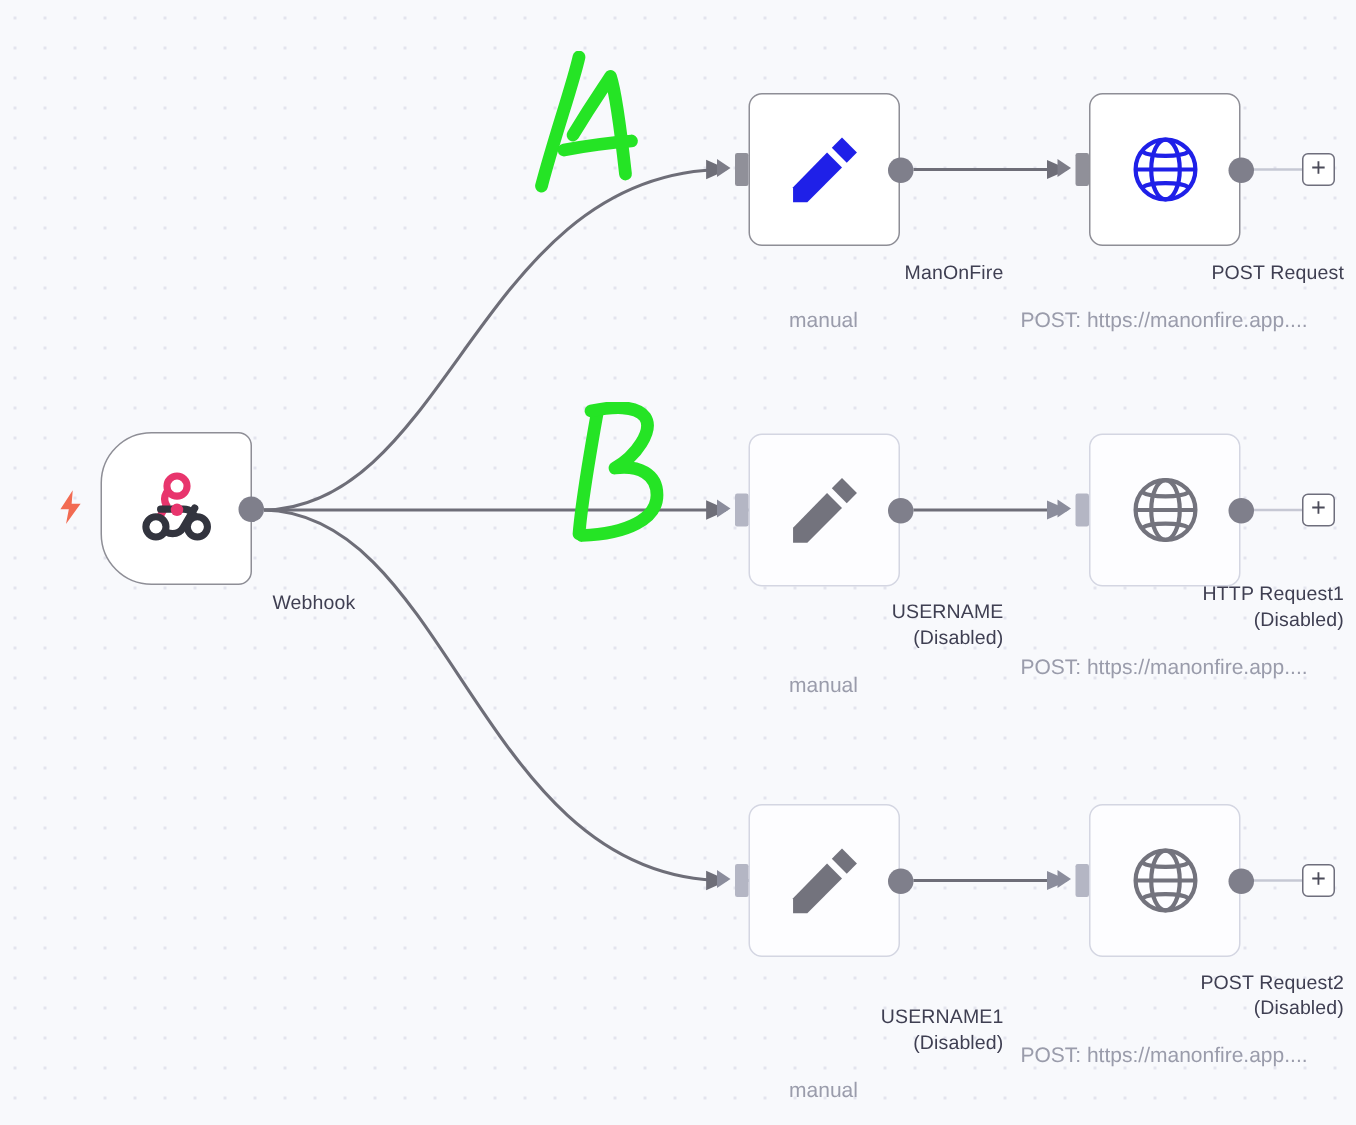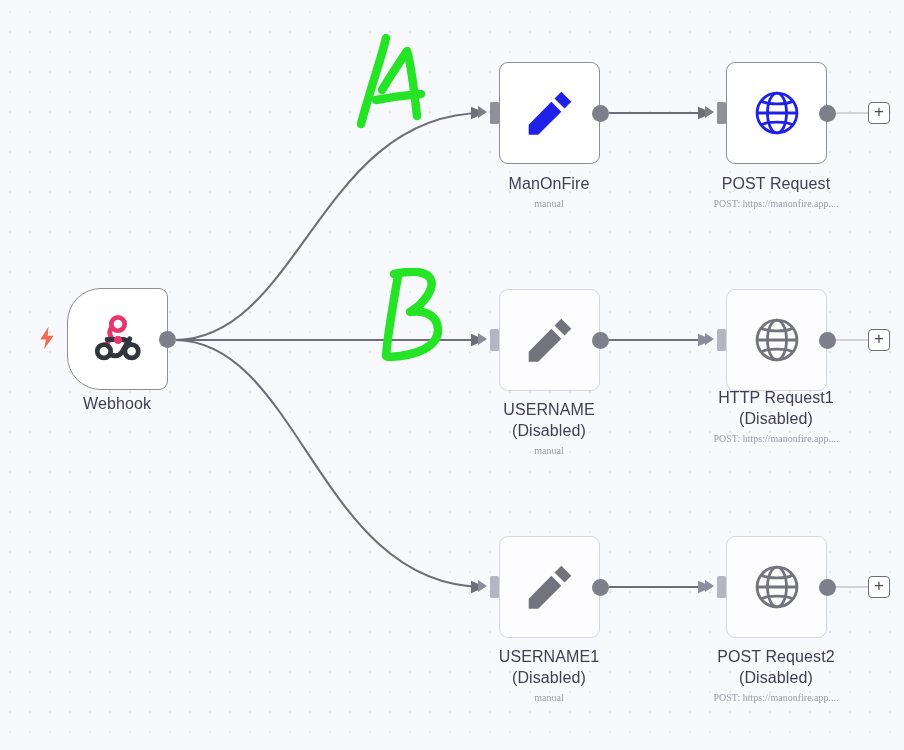--- a/index.html
+++ b/index.html
@@ -58,30 +58,30 @@
 
   
   .node-label {
     position: absolute;
     width: 240px;
     text-align: center;
     z-index: 6;
     line-height: 1.3;
   }
   .node-title {
-    font-size: 16px;
+    font-size: 13px;
     color: #3f3f52;
     white-space: pre-line;
     letter-spacing: 0.1px;
+    text-align: right;
   }
   .node-sub {
-    font-size: 10px;
+    font-size: 14px;
     color: #9a9cab;
-    margin-top: 2px;
-    font-family: Liberation Serif, serif;
+    margin-top: 13px;
   }
 
   
   .ep-in {
     position: absolute;
     z-index: 7;
     width: 9px;
     height: 22px;
     background: #909099;
     border-radius: 1.5px;
@@ -272,21 +272,21 @@
 
   <div class="ep-in-arrow dim" style="left:478px; top:580px;"></div>
   <div class="ep-in dim" style="left:490px; top:576px;"></div>
   <div class="node disabled" style="left:499px; top:536px;">
     <svg class="node-icon" viewBox="0 0 64 64">
       <path d="M44.5 8.5 L55.5 19.5 L48 27 L37 16 Z" fill="#73737d"></path>
       <path d="M33.5 19.5 L44.5 30.5 L19 56 L8.5 56 L8.5 45 Z" fill="#73737d"></path>
     </svg>
   </div>
   <div class="ep-out dim" style="left:592px; top:579px;"></div>
-  <div class="node-label" style="left:429px; top:647px;">
+  <div class="node-label" style="left:429px; top:670px;">
     <div class="node-title">USERNAME1
 (Disabled)</div>
     <div class="node-sub">manual</div>
   </div>
 
   <div class="ep-in-arrow dim" style="left:705px; top:580px;"></div>
   <div class="ep-in dim" style="left:717px; top:576px;"></div>
   <div class="node disabled" style="left:726px; top:536px;">
     <svg class="node-icon" viewBox="0 0 64 64">
       <g fill="none" stroke="#73737d" stroke-width="3.1">

